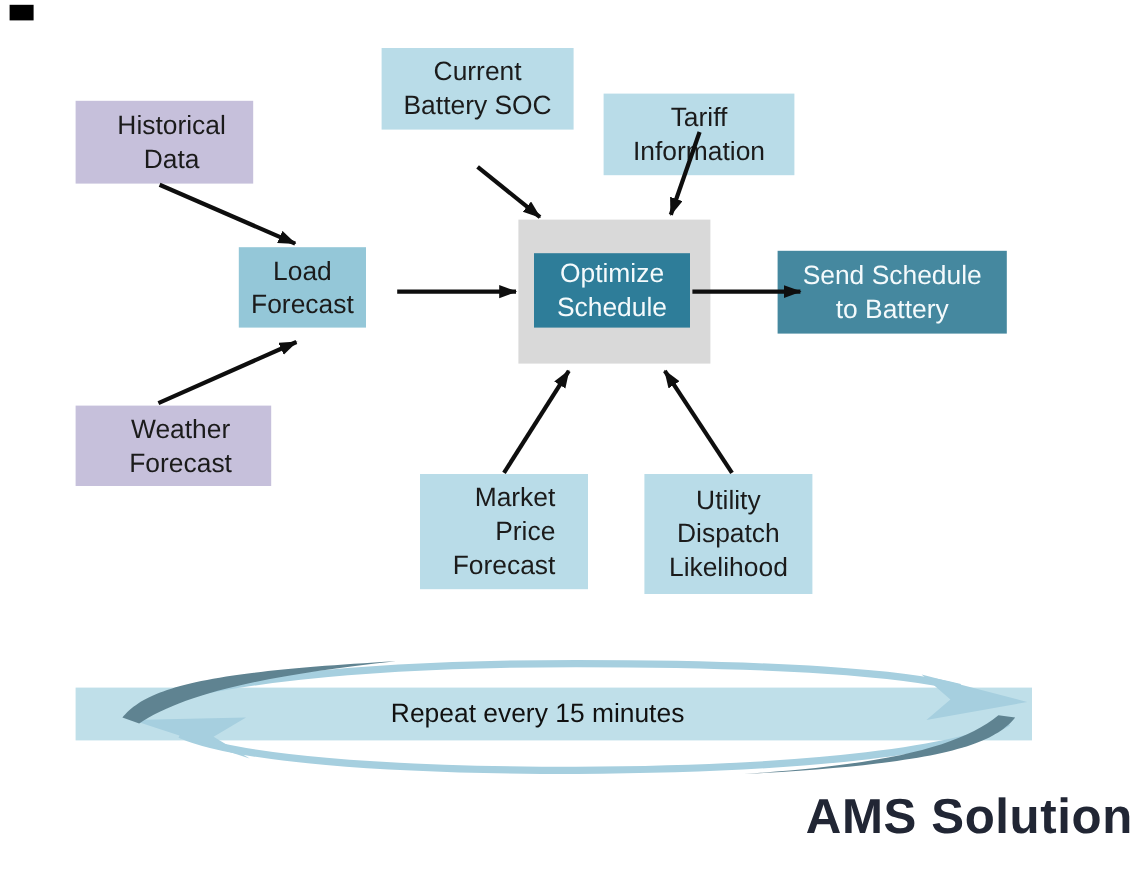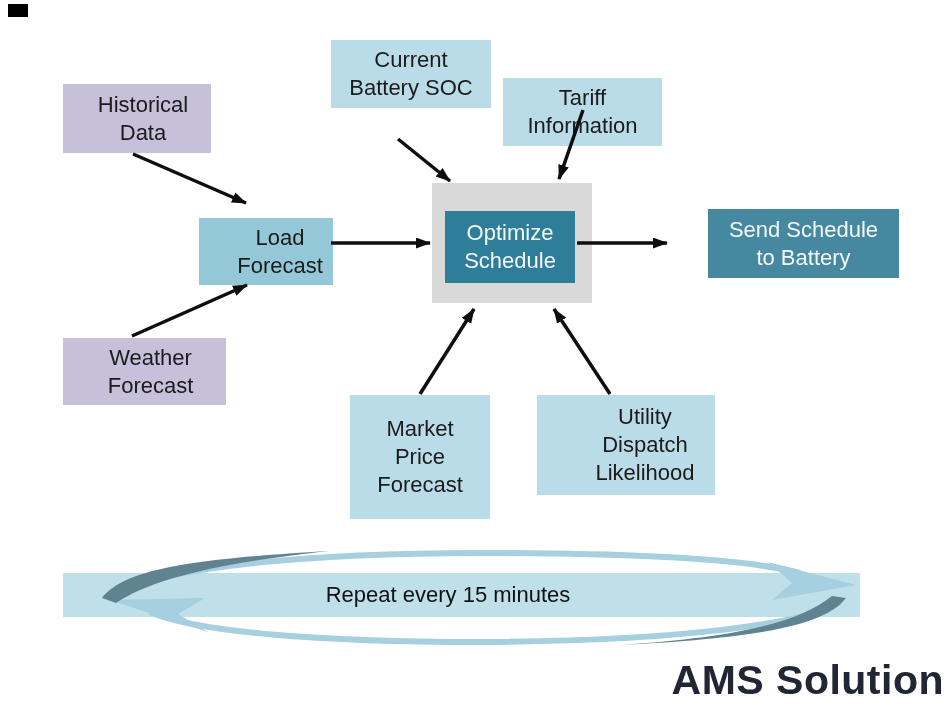--- a/index.html
+++ b/index.html
@@ -13,28 +13,28 @@
     text-align:center;white-space:pre-line;color:#1b1b1b;
     font-size:22px;line-height:28px;
   }
   .pale{background:var(--pale_blue);}
   .mid{background:var(--mid_blue);}
   .teal{background:var(--teal);color:#f4fafc;}
   .teal2{background:var(--teal_light);color:#f4fafc;}
   .purple{background:var(--purple);padding-left:12px;}
   .backdrop{position:absolute;left:432px;top:183px;width:160px;height:120px;background:var(--gray);}
   #n-historical{left:63px;top:84px;width:136px;height:69px;}
-  #n-current-soc{left:318px;top:40px;width:160px;height:68px;margin-left:13px;}
+  #n-current-soc{left:318px;top:40px;width:160px;height:68px;}
   #n-tariff{left:503px;top:40px;width:159px;height:68px;margin-top:38px;}
-  #n-load{left:199px;top:218px;width:106px;height:67px;padding-left:28px;}
-  #n-optimize{left:445px;top:211px;width:130px;height:72px;}
-  #n-send{left:708px;top:209px;width:191px;height:69px;}
+  #n-load{left:199px;top:206px;width:106px;height:67px;}
+  #n-optimize{left:445px;top:211px;width:130px;height:62px;}
+  #n-send{left:648px;top:209px;width:191px;height:69px;}
   #n-weather{left:63px;top:338px;width:151px;height:67px;}
-  #n-market{left:350px;top:395px;width:140px;height:124px;}
-  #n-utility{left:537px;top:395px;width:140px;height:100px;padding-left:38px;}
+  #n-market{left:350px;top:395px;width:140px;height:96px;text-align:right;}
+  #n-utility{left:537px;top:395px;width:140px;height:100px;}
   .band{position:absolute;left:63px;top:573px;width:797px;height:44px;background:var(--band);}
   .band-label{
     position:absolute;left:63px;top:573px;width:770px;height:44px;
     display:flex;align-items:center;justify-content:center;
     font-size:22px;color:#111;z-index:5;
   }
   .vector-layer{position:absolute;left:0;top:0;z-index:4;pointer-events:none;}
   .page-title{
     position:absolute;left:0;top:657px;width:944px;text-align:right;
     font-size:41px;font-weight:700;letter-spacing:.5px;color:var(--title_color);

